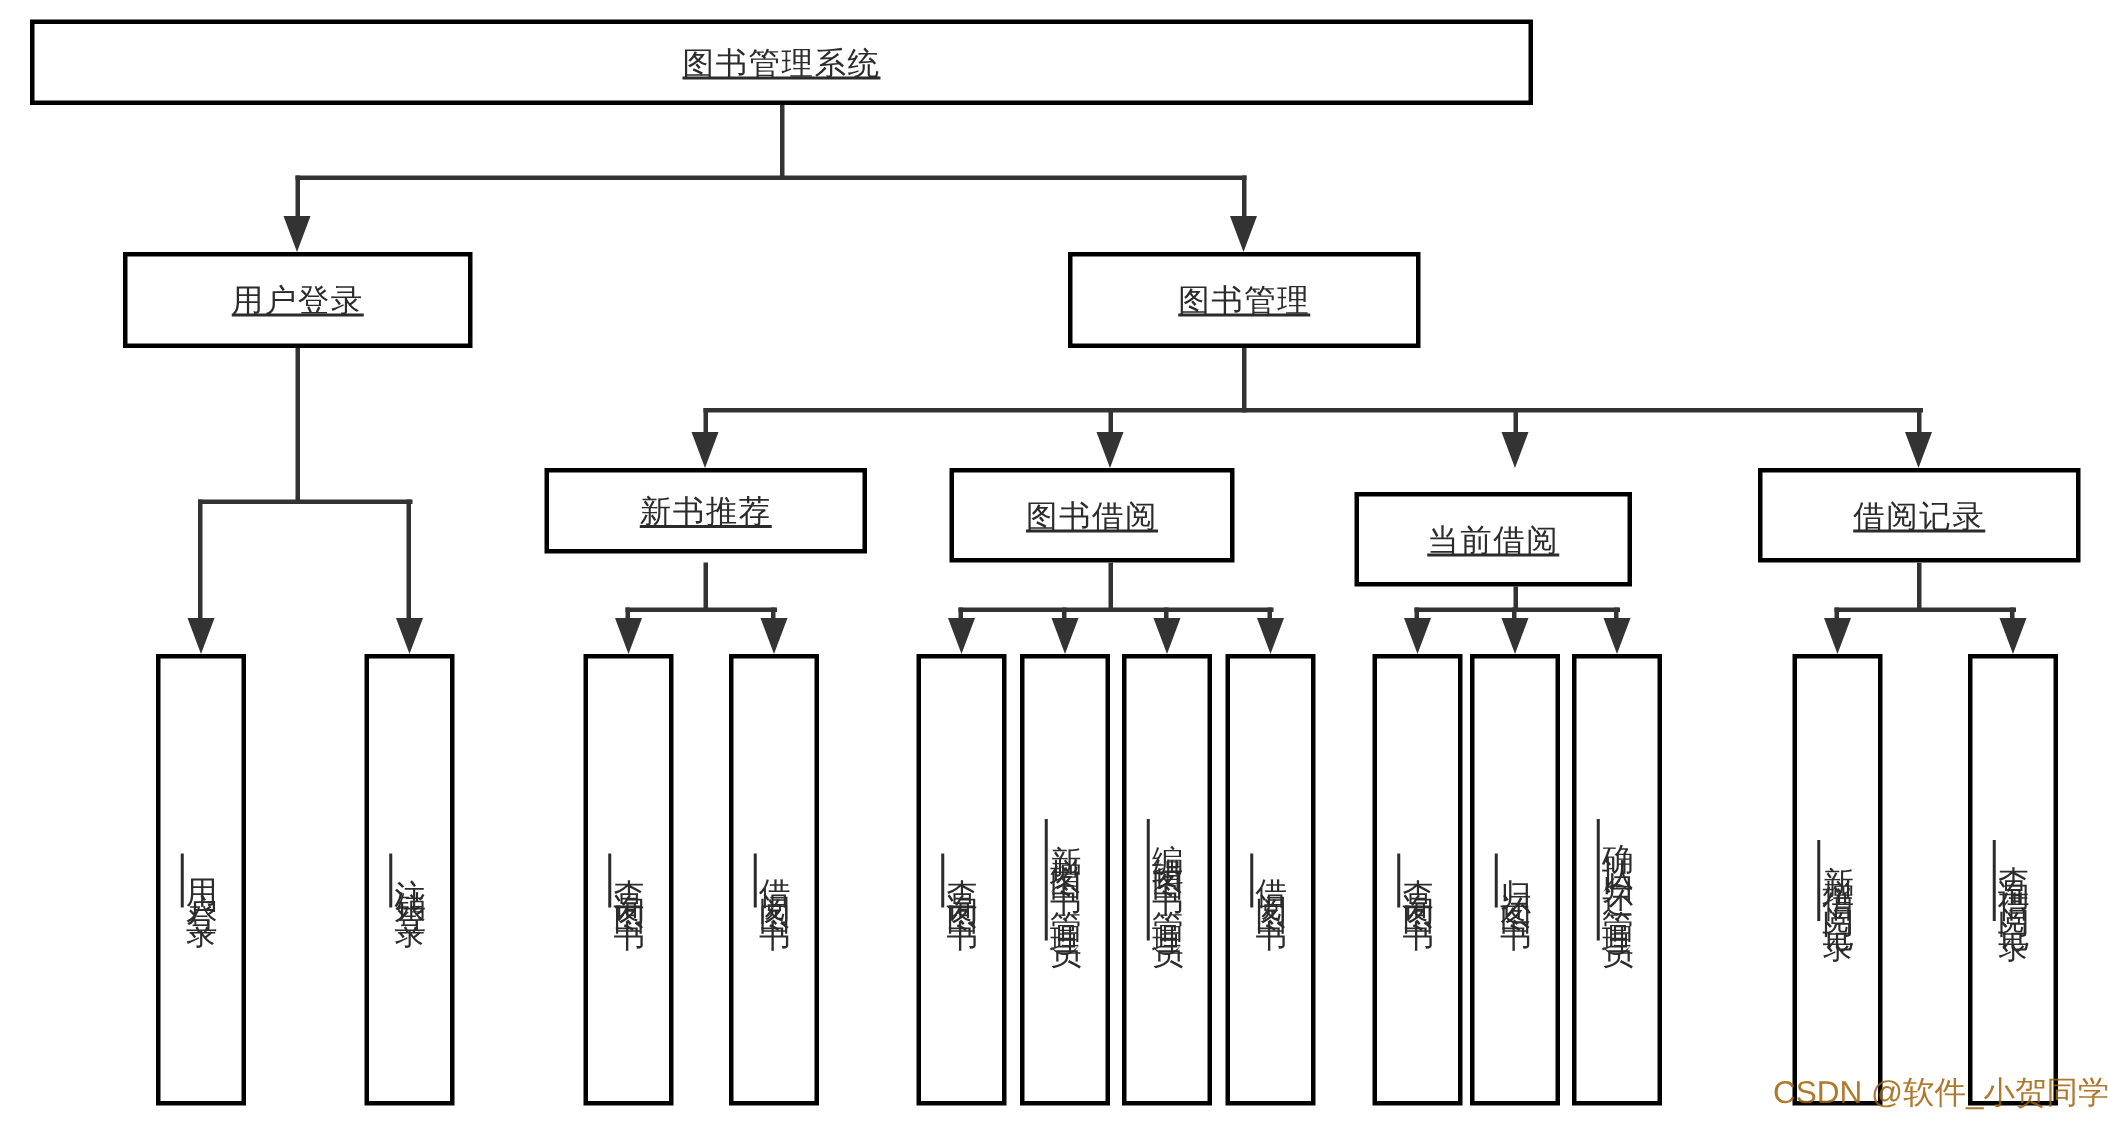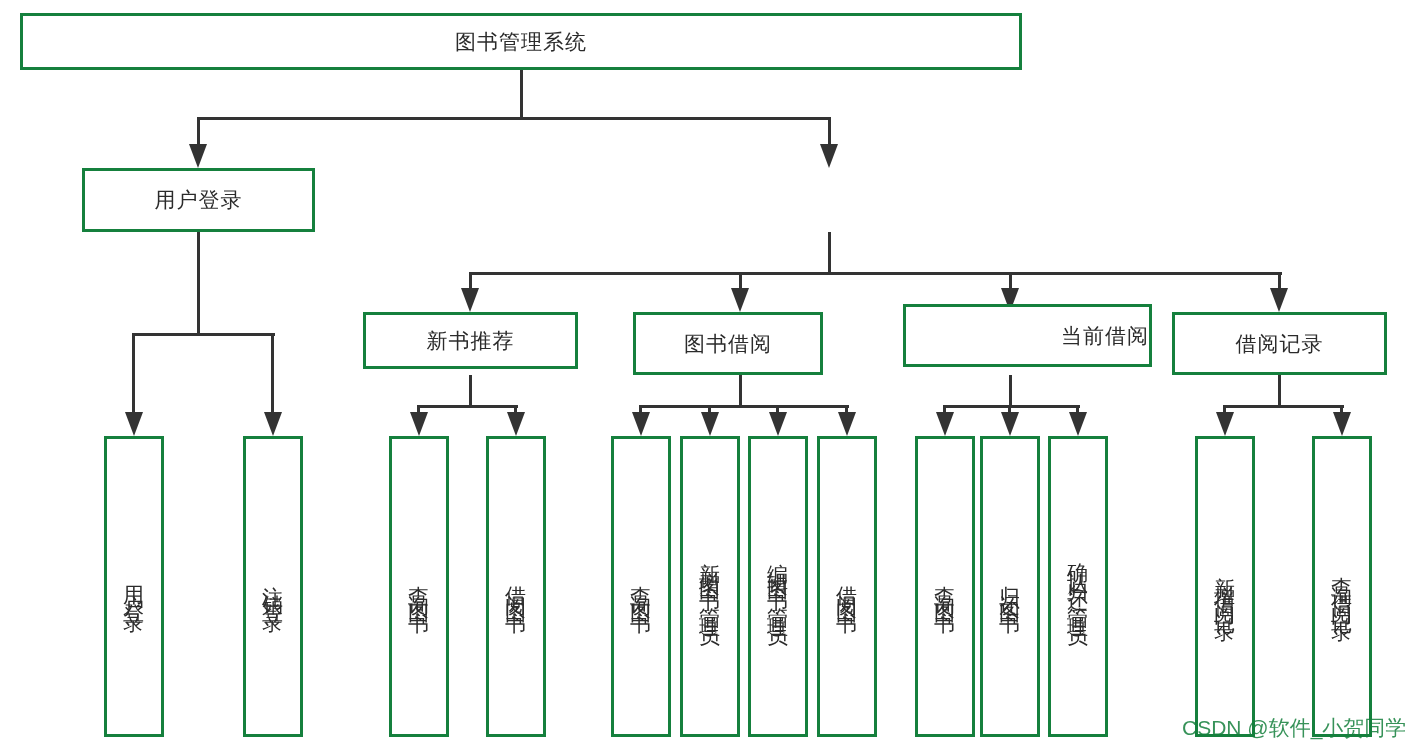--- a/index.html
+++ b/index.html
@@ -6,26 +6,27 @@
   .canvas{
     position:relative;
     width:1405px;height:747px;
     background:#ffffff;
     font-family:"Liberation Sans","DejaVu Sans",sans-serif;
     overflow:hidden;
   }
   .box{
     position:absolute;
     box-sizing:border-box;
-    border:3px solid #15803d;
+    border:3px solid #000000;
     background:#ffffff;
     display:flex;
     align-items:center;
     justify-content:center;
     color:#2b2b2b;
+    text-decoration:underline;
   }
   .hlabel{font-size:21px;letter-spacing:1px;}
   .vbox span{
     writing-mode:vertical-rl;
     text-orientation:mixed;
     font-size:21px;
     letter-spacing:9px;
     line-height:1;
     color:#2b2b2b;
   }
@@ -36,21 +37,21 @@
     position:absolute;
     width:0;height:0;
     border-left:9px solid transparent;
     border-right:9px solid transparent;
     border-top:24px solid #333333;
   }
   .watermark{
     position:absolute;
     left:1182px;top:714px;
     font-size:21px;
-    color:#15803d;
+    color:#a16207;
     opacity:0.85;
     white-space:nowrap;
     z-index:5;
   }
 </style>
 </head>
 <body>
 
 <div class="canvas">
 
@@ -113,28 +114,31 @@
   <div class="arrow" style="left:1216px;top:412px;"></div>
   <div class="arrow" style="left:1333px;top:412px;"></div>
 
   <div class="box" style="left:20px;top:13px;width:1002px;height:57px;">
     <span class="hlabel">图书管理系统</span>
   </div>
 
   <div class="box" style="left:82px;top:168px;width:233px;height:64px;">
     <span class="hlabel">用户登录</span>
   </div>
+  <div class="box" style="left:712px;top:168px;width:235px;height:64px;">
+    <span class="hlabel">图书管理</span>
+  </div>
 
   <div class="box" style="left:363px;top:312px;width:215px;height:57px;">
     <span class="hlabel">新书推荐</span>
   </div>
   <div class="box" style="left:633px;top:312px;width:190px;height:63px;">
     <span class="hlabel">图书借阅</span>
   </div>
-  <div class="box" style="left:903px;top:304px;width:249px;height:63px;justify-content:flex-end;">
+  <div class="box" style="left:903px;top:328px;width:185px;height:63px;">
     <span class="hlabel">当前借阅</span>
   </div>
   <div class="box" style="left:1172px;top:312px;width:215px;height:63px;">
     <span class="hlabel">借阅记录</span>
   </div>
 
   <div class="box vbox" style="left:104px;top:436px;width:60px;height:301px;">
     <span>用户登录</span>
   </div>
   <div class="box vbox" style="left:243px;top:436px;width:60px;height:301px;">

